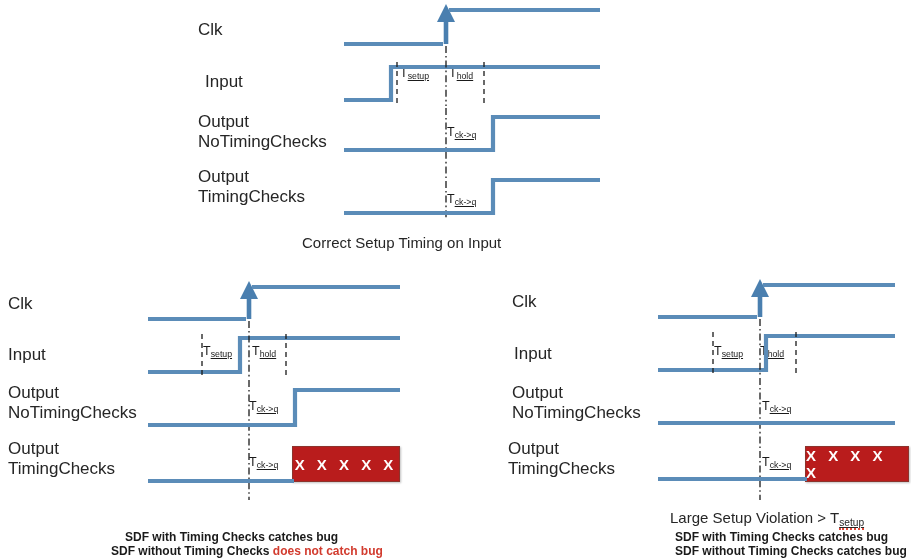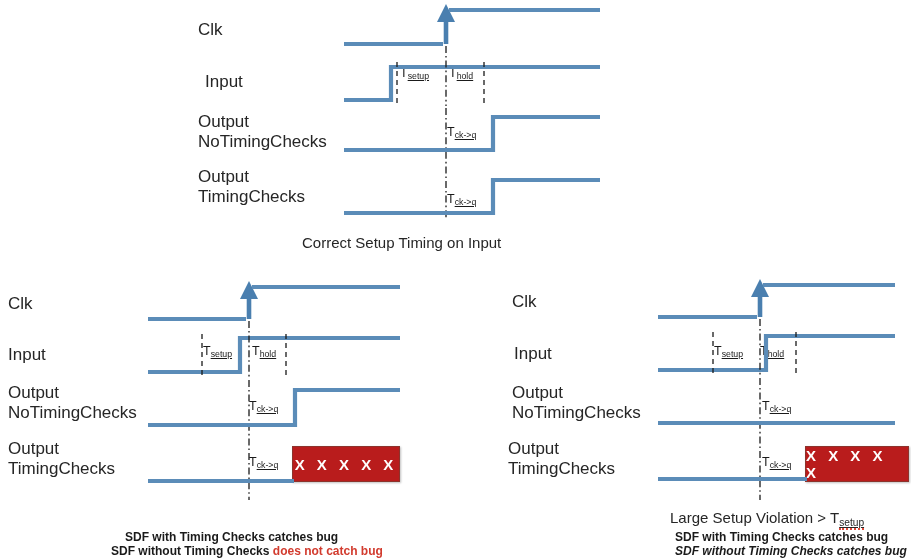--- a/index.html
+++ b/index.html
@@ -169,21 +169,21 @@
   <div class="tmark" style="left:762px;top:455px;">
     <span>T</span><span class="sub">ck-&gt;q</span>
   </div>
 
   <div class="xbox" style="left:805px;top:446px;width:104px;height:36px;">X X X X X</div>
 
   <div class="caption" style="left:670px;top:509px;">
     <span>Large Setup Violation &gt; T</span><span class="sub squiggle">setup</span>
   </div>
   <div class="subcap" style="left:675px;top:530px;">SDF with Timing Checks catches bug</div>
-  <div class="subcap" style="left:675px;top:544px;font-style:italic;">SDF without Timing Checks catches bug</div>
+  <div class="subcap" style="left:675px;top:544px;">SDF without Timing Checks catches bug</div>
 
   <svg class="wf" viewBox="0 0 911 559">
 
     <g>
       <path class="sig" d="M344,44 L443,44"></path>
       <path class="arrowline" d="M446,44 L446,18"></path>
       <polygon class="arrowhead" points="446,4 437,22 455,22"></polygon>
       <path class="sig" d="M449,10 L600,10"></path>
     </g>
 

